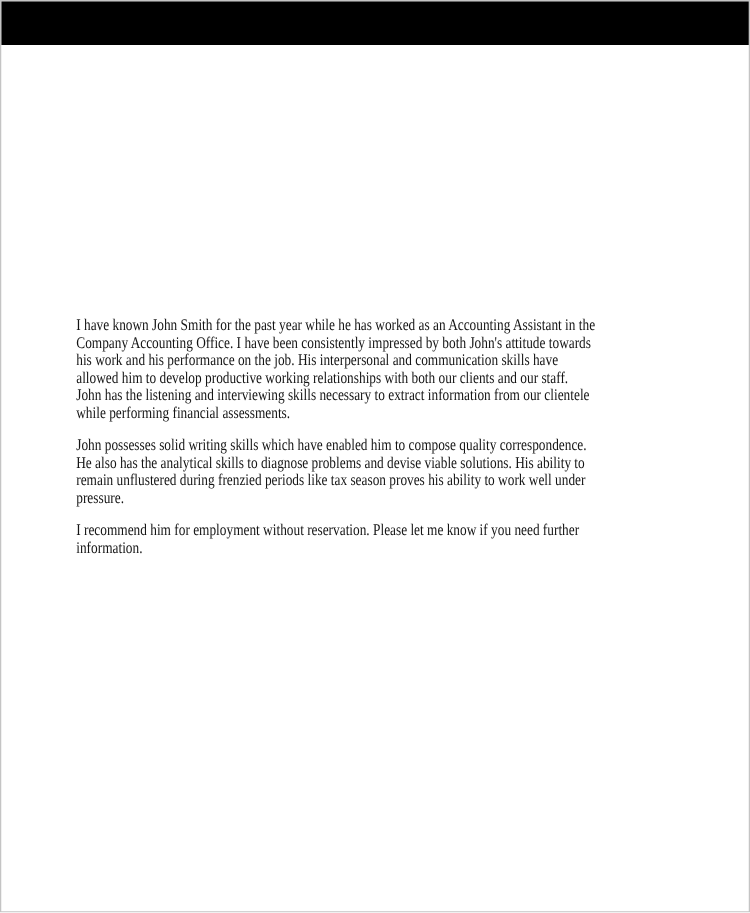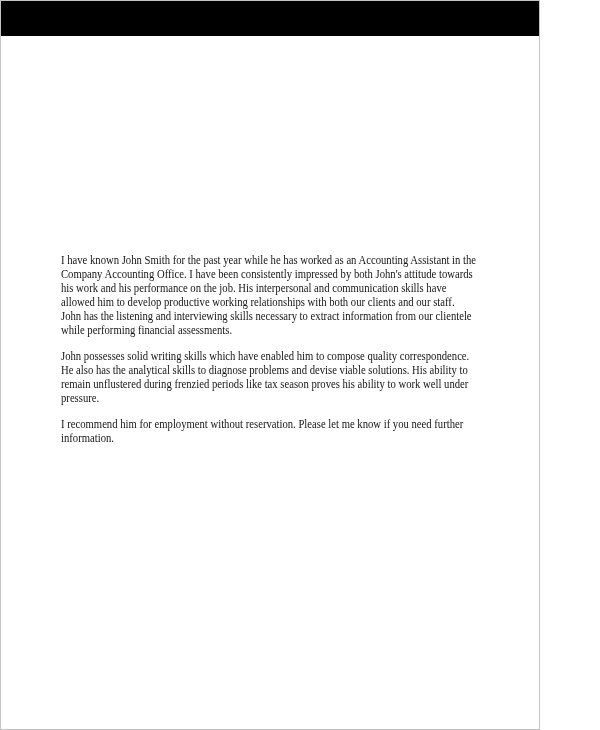--- a/index.html
+++ b/index.html
@@ -5,21 +5,21 @@
   html, body {
     margin: 0;
     padding: 0;
     width: 600px;
     height: 730px;
     background: #ffffff;
     font-family: "Liberation Serif", "DejaVu Serif", serif;
   }
   .page {
     position: relative;
-    width: 540px;
+    width: 600px;
     height: 730px;
     box-sizing: border-box;
     background: var(--page-bg, #ffffff);
     border: 1px solid var(--border-color, #c4c4c4);
     overflow: hidden;
   }
   .top-bar {
     position: absolute;
     top: 0;
     left: 0;

